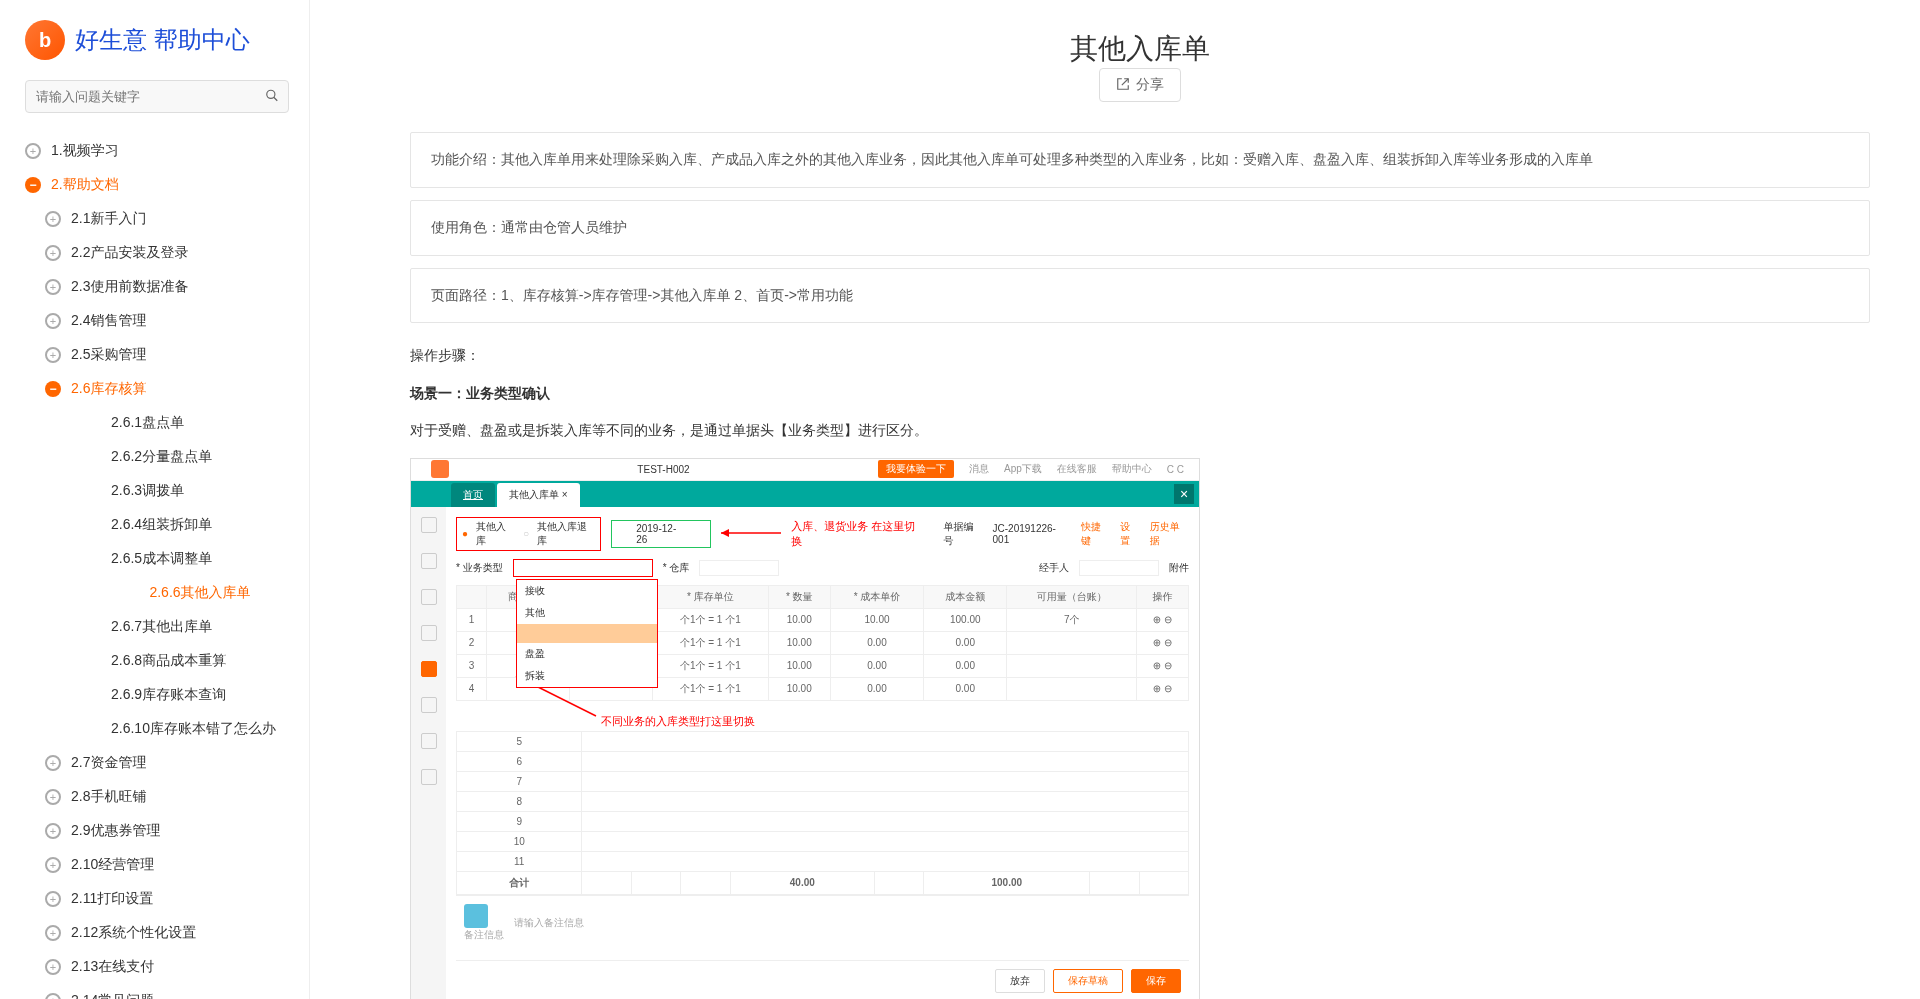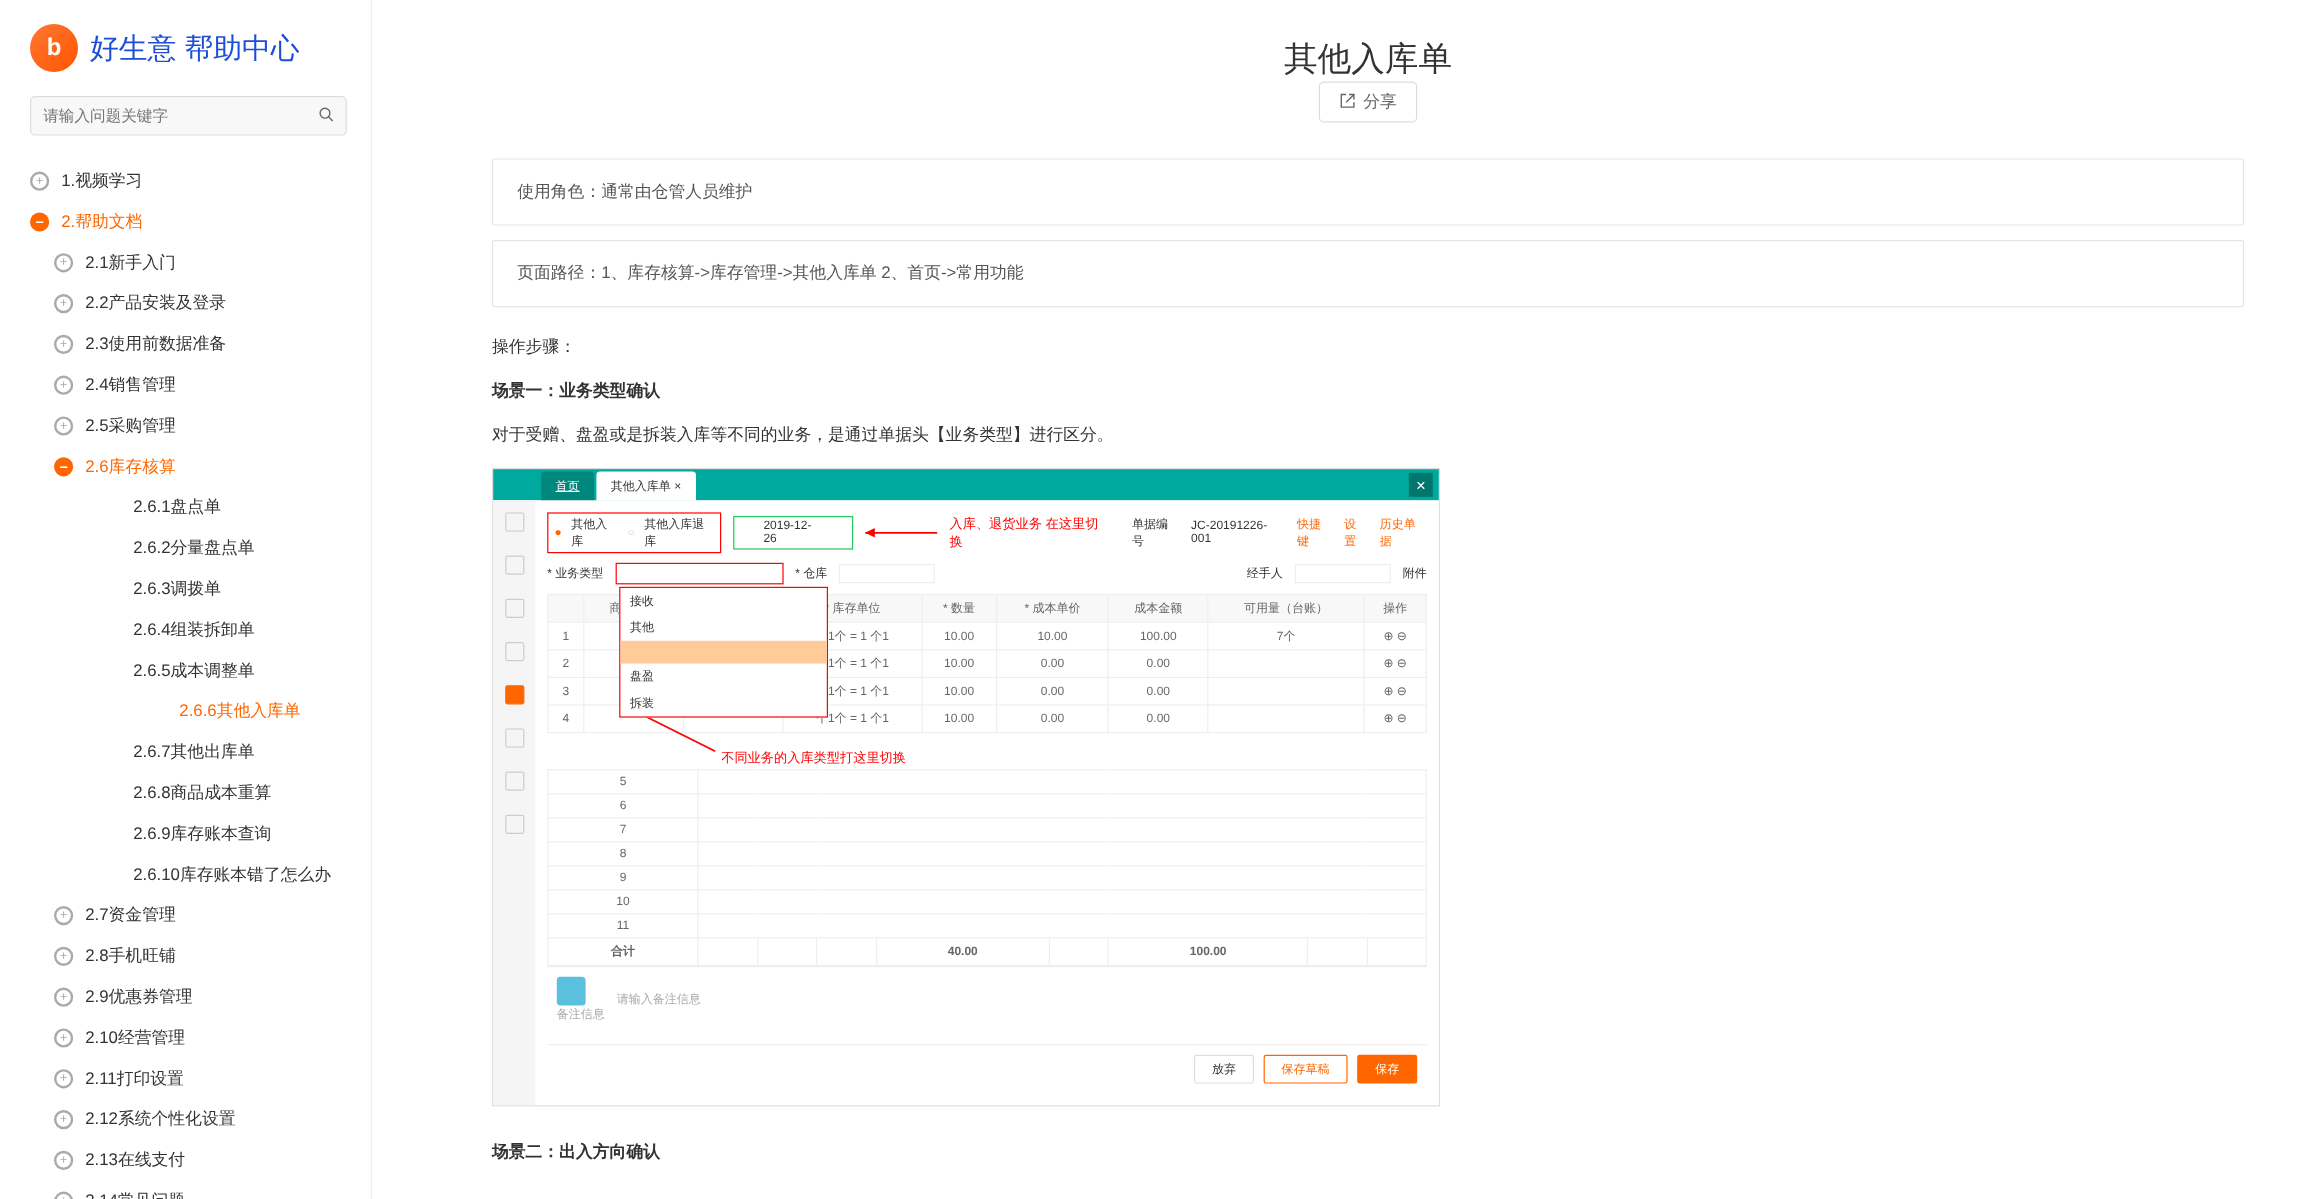--- a/index.html
+++ b/index.html
@@ -40,21 +40,21 @@
 .ss-sidenav { width: 35px; background: #f5f5f5; display: flex; flex-direction: column; align-items: center; padding-top: 10px; gap: 20px; }
 .ss-sidenav-item { width: 16px; height: 16px; border: 1px solid #ccc; border-radius: 2px; }
 .ss-sidenav-item.active { background: #ff6600; border-color: #ff6600; }
 .ss-content { flex: 1; padding: 10px; }
 .ss-form-row { display: flex; align-items: center; font-size: 10px; margin-bottom: 8px; gap: 10px; position: relative; }
 .ss-red-box { border: 1px solid #ff0000; padding: 2px 5px; display: inline-flex; align-items: center; gap: 8px; }
 .ss-red-text { color: #ff0000; font-size: 11px; }
 .ss-table { width: 100%; font-size: 10px; border-collapse: collapse; }
 .ss-table th, .ss-table td { border: 1px solid #eee; padding: 4px 6px; text-align: center; color: #666; height: 20px; }
 .ss-table th { background: #f8f8f8; font-weight: normal; }
-.ss-dropdown { position: absolute; left: 60px; top: 20px; width: 174px; background: #fff; border: 1px solid #ff0000; z-index: 10; font-size: 10px; }
+.ss-dropdown { position: absolute; left: 60px; top: 20px; width: 142px; background: #fff; border: 1px solid #ff0000; z-index: 10; font-size: 10px; }
 .ss-dropdown-item { padding: 4px 8px; }
 .ss-dropdown-item.hl { background: #ffcc99; }
 .ss-footer { display: flex; justify-content: flex-end; padding: 8px; gap: 8px; border-top: 1px solid #eee; margin-top: 10px; }
 .ss-btn { padding: 4px 14px; font-size: 10px; border: 1px solid #ddd; border-radius: 2px; background: #fff; }
 .ss-btn.orange { background: #ff6600; color: #fff; border-color: #ff6600; }
 .ss-btn.orange-outline { color: #ff6600; border-color: #ff6600; }
 .ss-remark { display: flex; align-items: center; padding: 8px; border-top: 1px solid #eee; gap: 10px; }
 .ss-remark-icon { width: 24px; height: 24px; background: #5bc0de; border-radius: 3px; }
 .ss-remark-text { font-size: 10px; color: #aaa; }
 .ss-arrow-line { stroke: #ff0000; stroke-width: 1.5; fill: none; }
@@ -188,32 +188,45 @@
               <path d="M14 3h7v7"></path>
               <path d="M10 14L21 3"></path>
               <path d="M21 14v7H3V3h7"></path>
             </svg>
         </span>
         <span>分享</span>
       </button>
     </div>
 
     <div class="info-box">
+      <span>功能介绍：</span><span>其他入库单用来处理除采购入库、产成品入库之外的其他入库业务，因此其他入库单可处理多种类型的入库业务，比如：受赠入库、盘盈入库、组装拆卸入库等业务形成的入库单</span>
+    </div>
+    <div class="info-box">
       <span>使用角色：</span><span>通常由仓管人员维护</span>
     </div>
     <div class="info-box">
       <span>页面路径：</span><span>1、库存核算-&gt;库存管理-&gt;其他入库单 2、首页-&gt;常用功能</span>
     </div>
 
     <div class="content-body">
       <p>操作步骤：</p>
       <p class="bold">场景一：业务类型确认</p>
       <p>对于受赠、盘盈或是拆装入库等不同的业务，是通过单据头【业务类型】进行区分。</p>
 
       <div class="screenshot-placeholder">
+        <div class="ss-topbar">
+          <div class="ss-logo" style="margin-right:auto;margin-left:5px"></div>
+          <span style="margin-right:auto;color:#333">TEST-H002</span>
+          <span style="background:#ff6600;color:#fff;padding:2px 8px;border-radius:2px">我要体验一下</span>
+          <span>消息</span>
+          <span>App下载</span>
+          <span>在线客服</span>
+          <span>帮助中心</span>
+          <span>C C</span>
+        </div>
         <div class="ss-tabs">
           <div class="ss-tab dark">首页</div>
           <div class="ss-tab">其他入库单 ×</div>
           <div style="flex:1"></div>
           <div style="width:20px;height:20px;background:rgba(0,0,0,0.3);color:#fff;text-align:center;line-height:20px;margin-bottom:3px;margin-right:5px">×</div>
         </div>
         <div class="ss-body">
           <div class="ss-sidenav">
             <div class="ss-sidenav-item"></div>
             <div class="ss-sidenav-item"></div>

